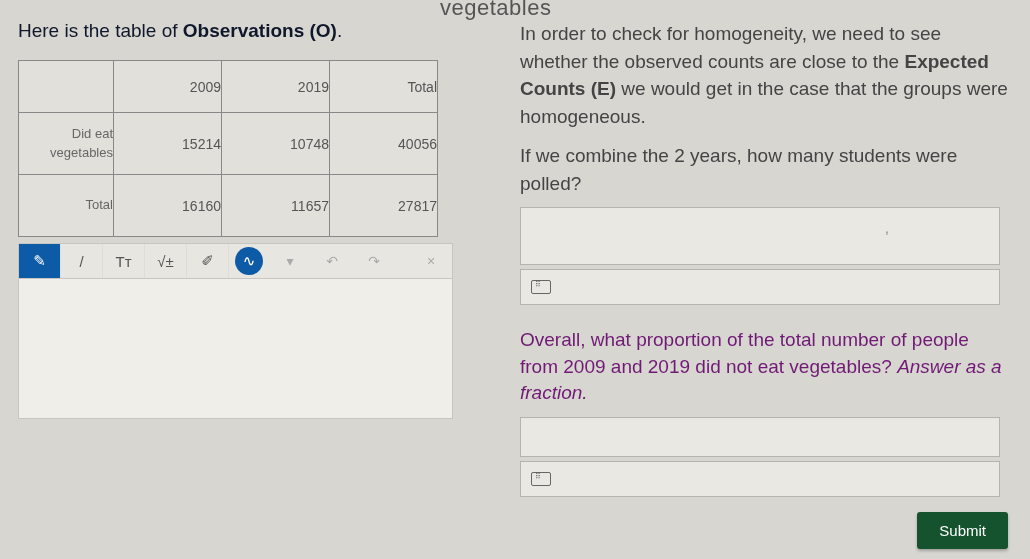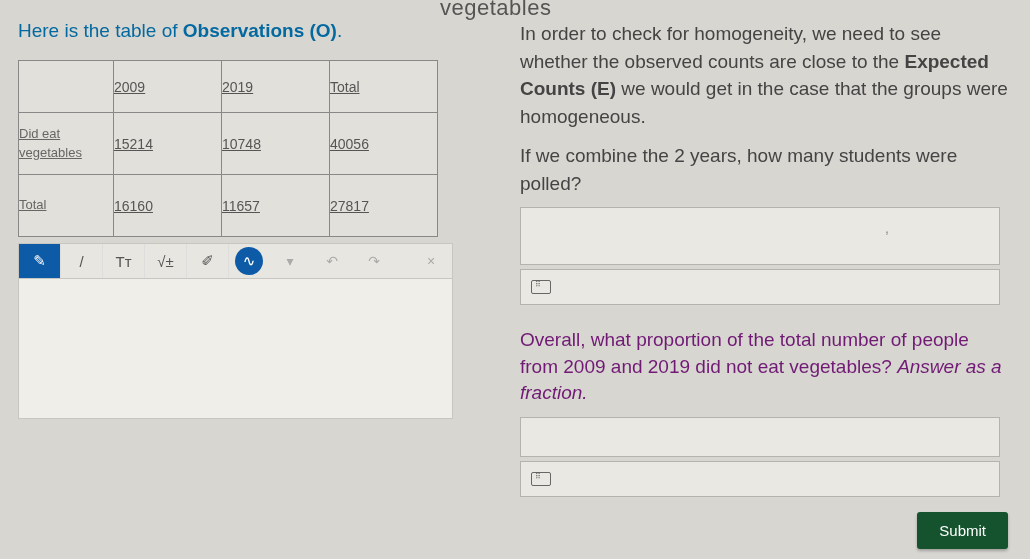--- a/index.html
+++ b/index.html
@@ -27,46 +27,45 @@
       width: 480px;
     }
     .right-col {
       position: absolute;
       left: 520px;
       top: 20px;
       width: 490px;
     }
     .intro-text {
       font-size: 19px;
-      color: #0369a1;
+      color: #0f172a;
       margin-bottom: 18px;
     }
     .intro-text b { font-weight: bold; }
     .prompt-text {
       font-size: 19px;
       color: #444;
       line-height: 1.45;
     }
     .prompt-text b { font-weight: bold; }
 
     
     .obs-table {
       border-collapse: collapse;
       margin-top: 8px;
       background: #e2e0da;
       border: 1px solid #888;
     }
     .obs-table th, .obs-table td {
       border: 1px solid #888;
       padding: 0;
-      text-align: left;
+      text-align: right;
       font-size: 14px;
       color: #555;
       vertical-align: middle;
-      text-decoration: underline;
     }
     .obs-table th {
       font-weight: normal;
       height: 52px;
       width: 108px;
     }
     .obs-table td {
       height: 62px;
       width: 108px;
     }

